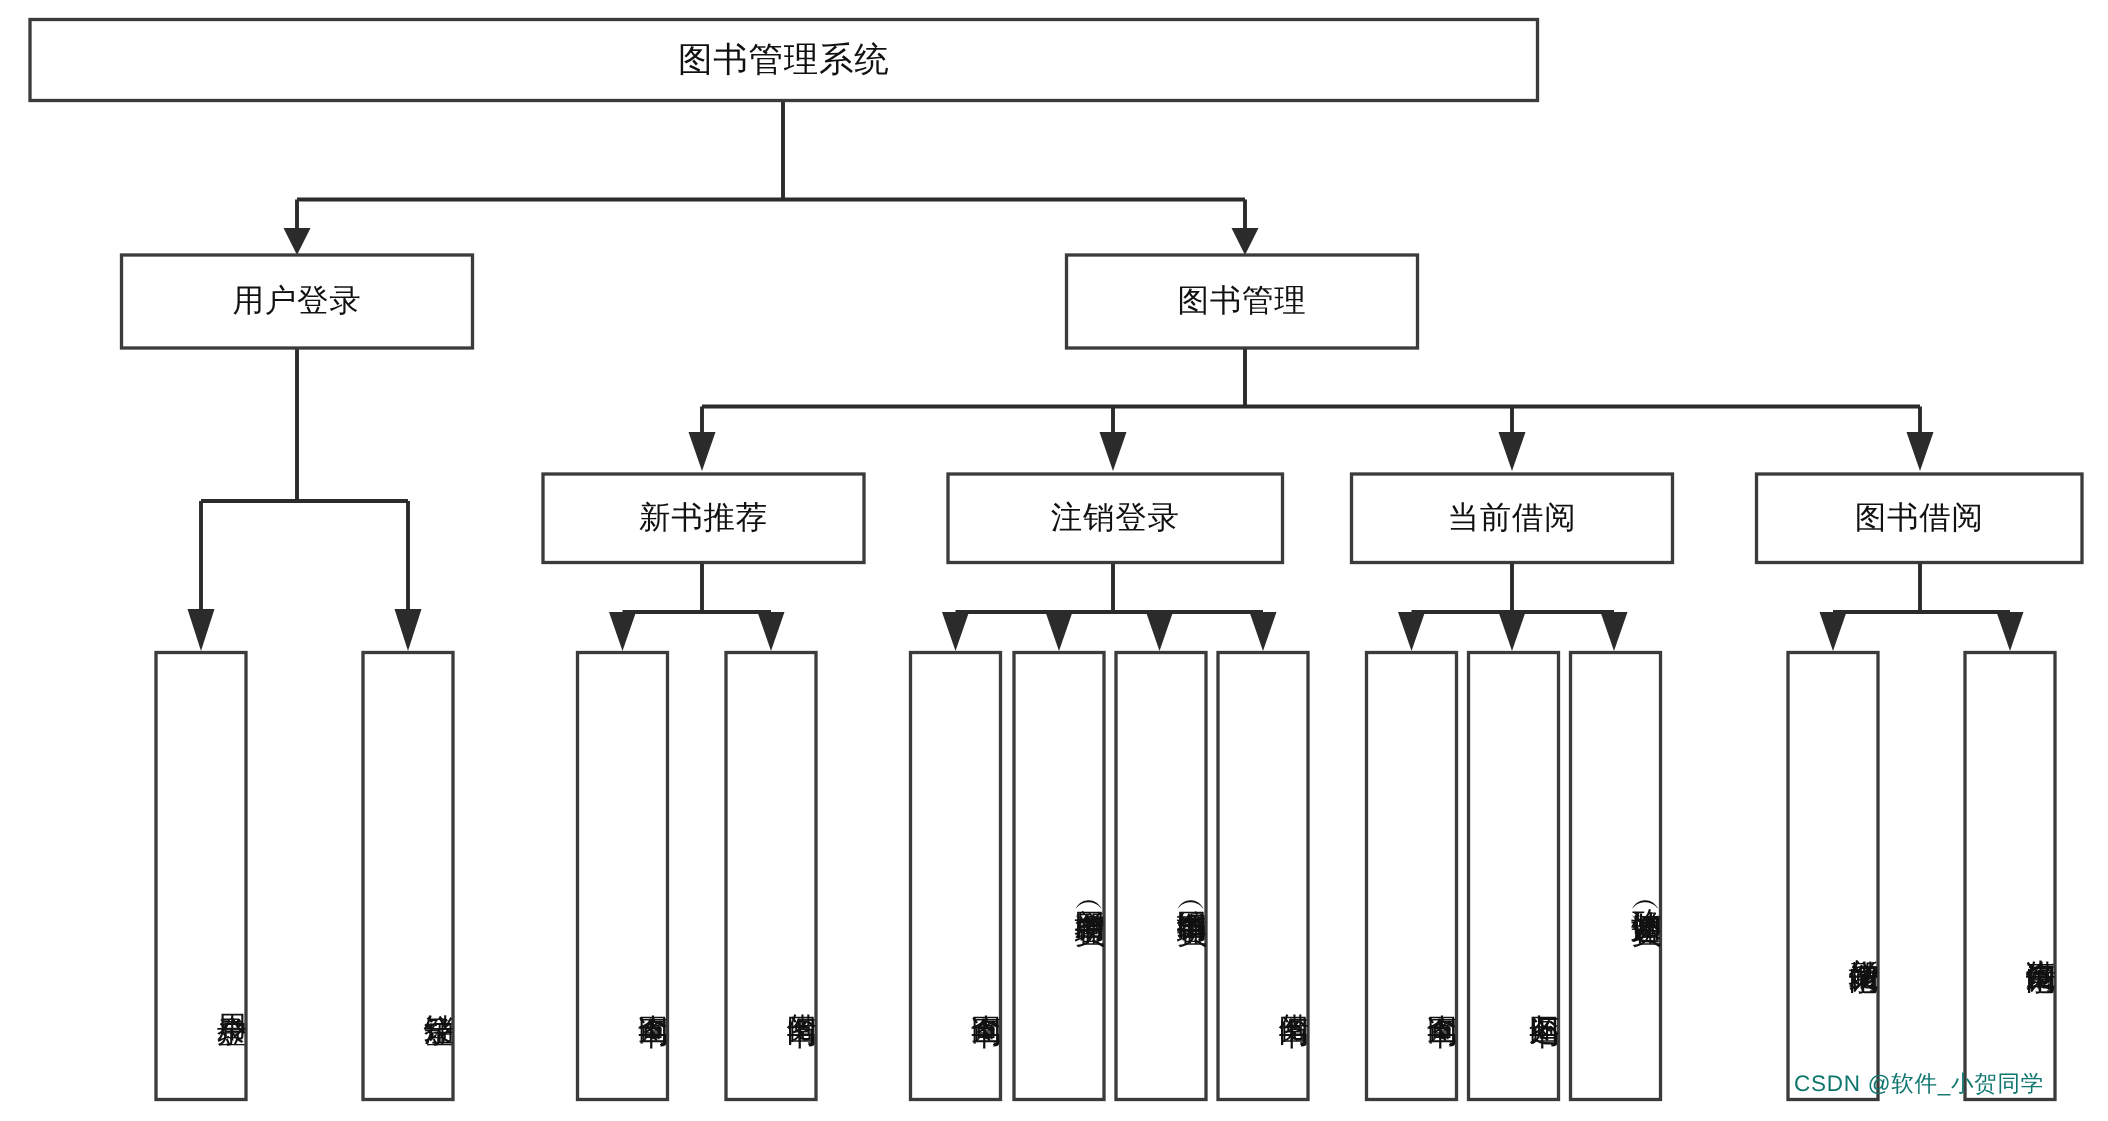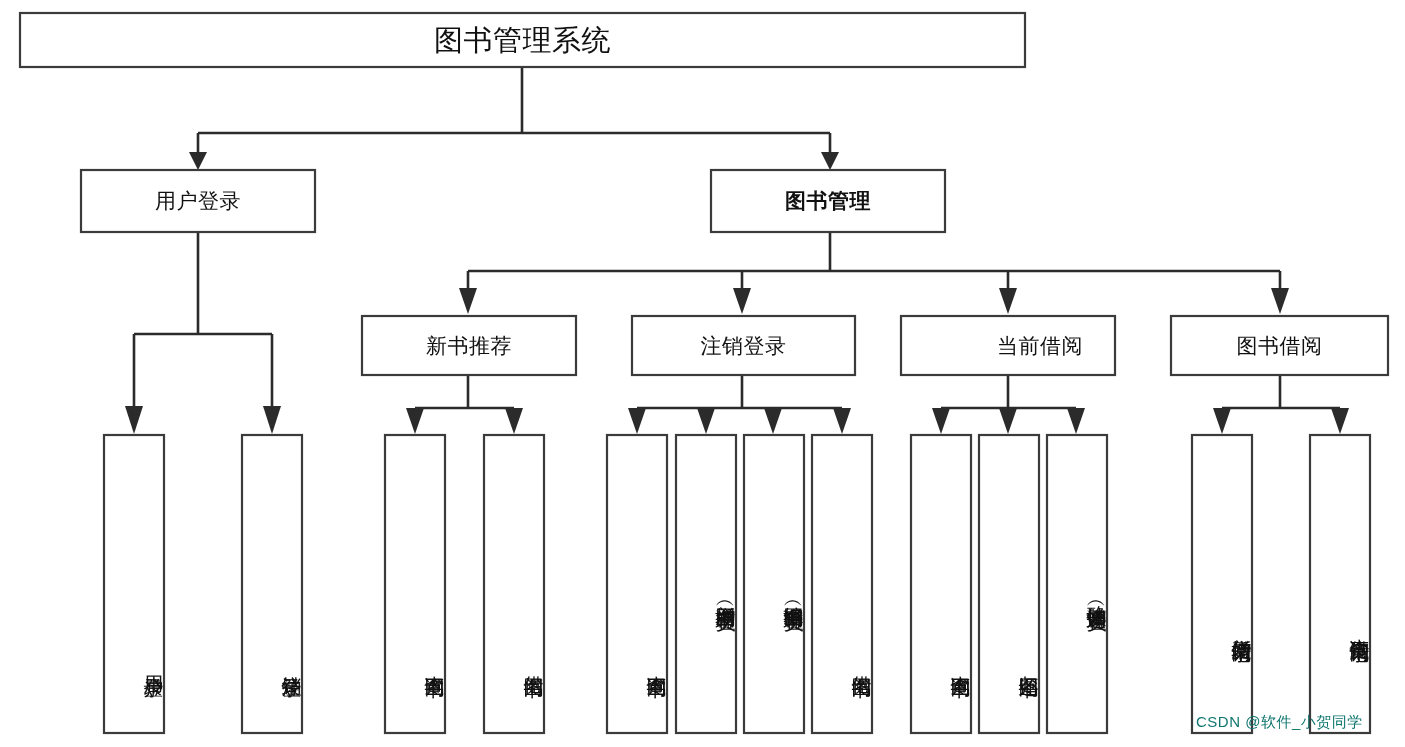--- a/index.html
+++ b/index.html
@@ -175,28 +175,28 @@
     <rect class="node-box" x="812" y="435" width="60" height="298"></rect>
 
     <rect class="node-box" x="911" y="435" width="60" height="298"></rect>
     <rect class="node-box" x="979" y="435" width="60" height="298"></rect>
     <rect class="node-box" x="1047" y="435" width="60" height="298"></rect>
 
     <rect class="node-box" x="1192" y="435" width="60" height="298"></rect>
     <rect class="node-box" x="1310" y="435" width="60" height="298"></rect>
   </svg>
 
-  <div class="node-label-h" style="left:20px; top:13px; width:1005px; height:54px; font-size:29px;">图书管理系统</div>
+  <div class="node-label-h" style="left:20px; top:13px; width:1005px; height:54px; font-size:23px;">图书管理系统</div>
 
   <div class="node-label-h" style="left:81px; top:170px; width:234px; height:62px;">用户登录</div>
-  <div class="node-label-h" style="left:711px; top:170px; width:234px; height:62px;font-weight:bold;">图书管理</div>
+  <div class="node-label-h" style="left:711px; top:170px; width:234px; height:62px;">图书管理</div>
 
   <div class="node-label-h" style="left:362px; top:316px; width:214px; height:59px;border-radius:25px;">新书推荐</div>
   <div class="node-label-h" style="left:632px; top:316px; width:223px; height:59px;">注销登录</div>
-  <div class="node-label-h" style="left:901px; top:316px; width:214px; height:59px;padding-left:32px;">当前借阅</div>
+  <div class="node-label-h" style="left:901px; top:316px; width:214px; height:59px;">当前借阅</div>
   <div class="node-label-h" style="left:1171px; top:316px; width:217px; height:59px;">图书借阅</div>
 
   <div class="node-label-v" style="left:104px; top:435px; width:60px; height:298px; padding-top:78px;">用户登录</div>
   <div class="node-label-v" style="left:242px; top:435px; width:60px; height:298px; padding-top:78px;">注销登录</div>
 
   <div class="node-label-v" style="left:385px; top:435px; width:60px; height:298px; padding-top:78px;">查询图书</div>
   <div class="node-label-v" style="left:484px; top:435px; width:60px; height:298px; padding-top:78px;">借阅图书</div>
 
   <div class="node-label-v" style="left:607px; top:435px; width:60px; height:298px; padding-top:78px;">查询图书</div>
   <div class="node-label-v" style="left:676px; top:435px; width:60px; height:298px; padding-top:10px;">新增图书（管理员）</div>

